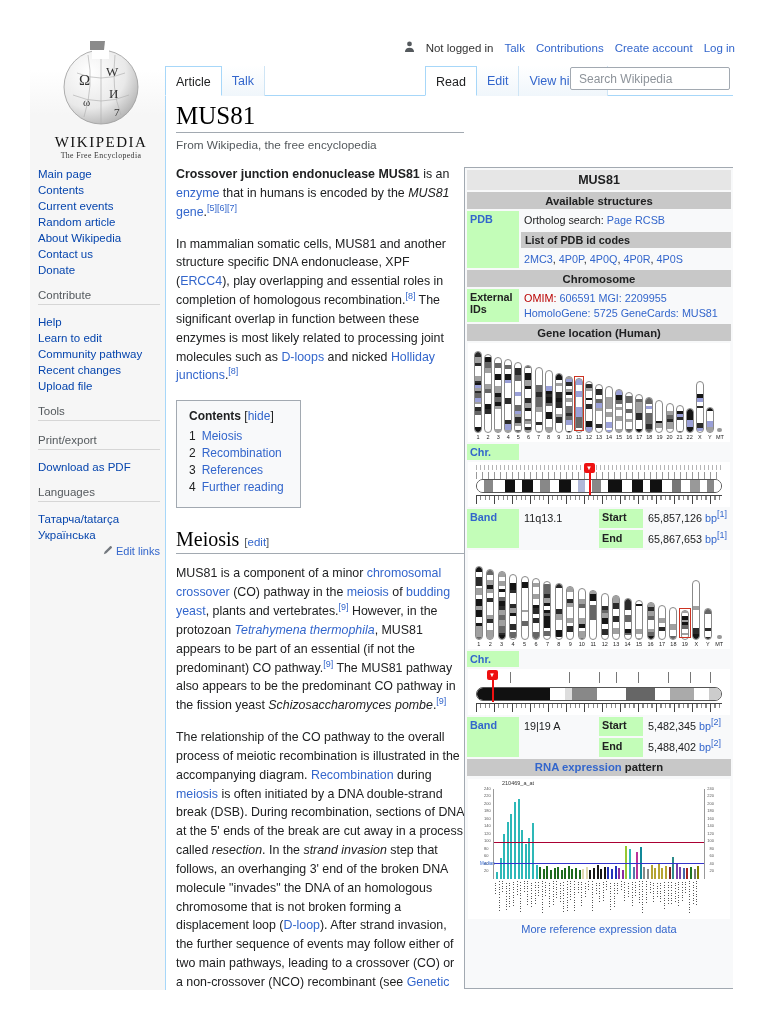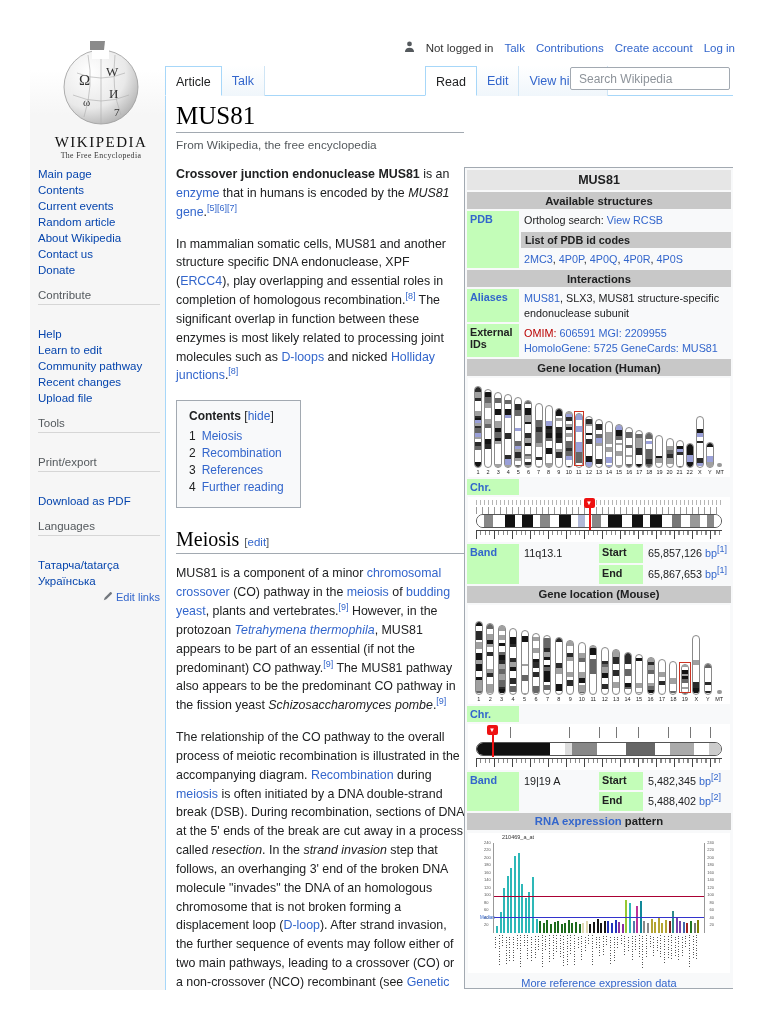--- a/index.html
+++ b/index.html
@@ -20,21 +20,21 @@
   .tab.active{background:#fff;border:1px solid #a7d7f9;border-bottom:1px solid #fff;color:#202122;z-index:2}
   .search{position:absolute;left:570px;top:67px;width:160px;height:23px;border:1px solid #a2a9b1;border-radius:2px;
     padding:0 8px;font-size:12px;color:#202122;background:#fff;font-family:"Liberation Sans",sans-serif}
   .search::placeholder{color:#8d939a}
   
   .logo{position:absolute;left:42px;top:40px;width:118px;text-align:center;cursor:pointer}
   .logo-word{font-family:"Liberation Serif",serif;font-size:15px;letter-spacing:1.5px;color:#111;margin-top:2px}
   .logo-tag{font-family:"Liberation Serif",serif;font-size:7.8px;color:#333;letter-spacing:.4px}
   
   .sidebar{position:absolute;left:38px;top:168px;width:122px;font-size:11.5px}
-  .sidebar h3{font-size:11.5px;font-weight:normal;color:#54595d;margin:13px 0 23px;padding-bottom:3px;border-bottom:1px solid #d6d6d6}
+  .sidebar h3{font-size:11.5px;font-weight:normal;color:#54595d;margin:13px 0 11px;padding-bottom:3px;border-bottom:1px solid #d6d6d6}
   .sidebar ul{list-style:none}
   .sidebar li{margin:0 0 4px}
   .sidebar a{color:#0645ad;text-decoration:none}
   .editlinks{margin-top:4px;text-align:right;font-size:11px;display:flex;justify-content:flex-end;align-items:center;gap:3px}
   .editlinks a{color:#36c;text-decoration:none}
   
   .content{position:absolute;left:165px;top:96px;width:568px;height:894px;background:#fff;border-left:1px solid #a7d7f9;overflow:hidden}
   .article{position:absolute;left:10px;top:6px;width:288px}
   .article h1{font-family:"Liberation Serif",serif;font-weight:normal;font-size:25px;color:#000;
     border-bottom:1px solid #a2a9b1;padding-bottom:2px;margin-bottom:5px}
@@ -226,30 +226,26 @@
       <p>The relationship of the CO pathway to the overall process of meiotic recombination is illustrated in the accompanying diagram. <a>Recombination</a> during <a>meiosis</a> is often initiated by a DNA double-strand break (DSB). During recombination, sections of DNA at the 5' ends of the break are cut away in a process called <i>resection</i>. In the <i>strand invasion</i> step that follows, an overhanging 3' end of the broken DNA molecule "invades" the DNA of an homologous chromosome that is not broken forming a displacement loop (<a>D-loop</a>). After strand invasion, the further sequence of events may follow either of two main pathways, leading to a crossover (CO) or a non-crossover (NCO) recombinant (see <a>Genetic recombination</a>). The pathway leading to a CO involves a double  (DHJ) intermediate. Holliday junctions need to be resolved for CO recombination to be completed.</p>
       
     </div>
 
     <div class="infobox">
       <div class="ib-title">MUS81</div>
       <div class="ib-header">Available structures</div>
       <div class="ib-row">
         <div class="ib-label lab-blue">PDB</div>
         <div class="ib-col">
-          <div class="ib-cell">Ortholog search: <a>View</a> <a>RCSB</a></div>
+          <div class="ib-cell">Ortholog search: <a>Page</a> <a>RCSB</a></div>
           <div class="ib-subheader">List of PDB id codes</div>
           <div class="ib-cell"><a>2MC3</a>, <a>4P0P</a>, <a>4P0Q</a>, <a>4P0R</a>, <a>4P0S</a></div>
         </div>
       </div>
-      <div class="ib-header">Interactions</div>
-      <div class="ib-row">
-        <div class="ib-label lab-blue">Aliases</div>
-        <div class="ib-cell ib-col"><a>MUS81</a>, SLX3, MUS81 structure-specific endonuclease subunit</div>
-      </div>
+      <div class="ib-header">Chromosome</div>
       <div class="ib-row">
         <div class="ib-label lab-black">External IDs</div>
         <div class="ib-cell ib-col"><a class="rl">OMIM:</a> <a>606591</a> <a>MGI:</a> <a>2209955</a> <a>HomoloGene:</a> <a>5725</a> <a>GeneCards:</a> <a>MUS81</a></div>
       </div>
       <div class="ib-header">Gene location (Human)</div>
       <div class="karyo-box">
           <div class="karyo" id="karyo-human">
             <div class="chrom">
               <div class="cbar" style="height: 80px;">
                 <div style="height: 5.00552px; background: rgb(42, 42, 42);"></div>
@@ -694,21 +690,20 @@
           <div class="pin-head" style="left: calc(46% - 5px); top: 1px;">▼</div>
         </div>
       <div class="band-grid">
         <div class="ib-label lab-blue g-band">Band</div>
         <div class="ib-cell g-bandval">11q13.1</div>
         <div class="ib-label lab-black">Start</div>
         <div class="ib-cell">65,857,126 <a>bp</a><sup><a>[1]</a></sup></div>
         <div class="ib-label lab-black">End</div>
         <div class="ib-cell">65,867,653 <a>bp</a><sup><a>[1]</a></sup></div>
       </div>
-      <div class="ib-header">Gene location (Mouse)</div>
       <div class="karyo-box">
           <div class="karyo" id="karyo-mouse">
             <div class="chrom">
               <div class="cbar" style="height: 72px;">
                 <div style="height: 4.12801px; background: rgb(20, 20, 20);"></div>
                 <div style="height: 5.48003px; background: rgb(255, 255, 255);"></div>
                 <div style="height: 2.57881px; background: rgb(42, 42, 42);"></div>
                 <div style="height: 6.41574px; background: rgb(42, 42, 42);"></div>
                 <div style="height: 2.27983px; background: rgb(255, 255, 255);"></div>
                 <div style="height: 6.54615px; background: rgb(160, 160, 160);"></div>

